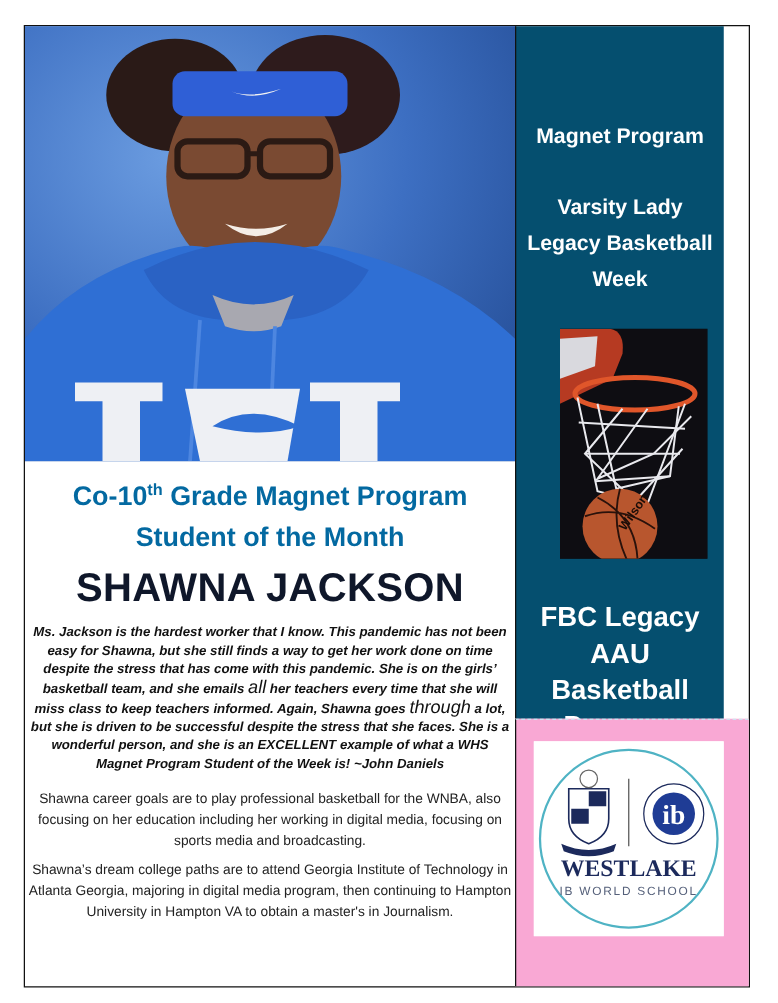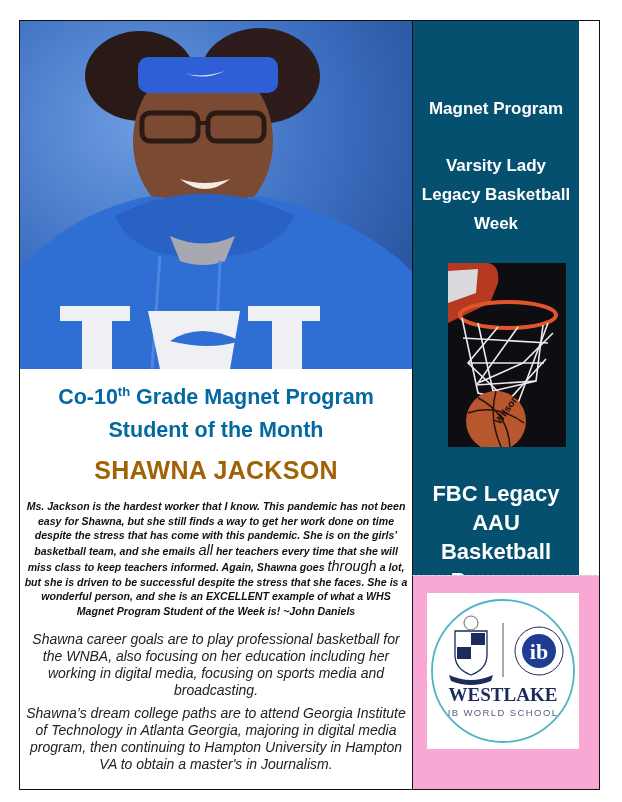--- a/index.html
+++ b/index.html
@@ -9,24 +9,24 @@
 
     
     .photo { position: absolute; left: 0; top: 0; width: 392px; height: 348px; overflow: hidden;
       background: radial-gradient(ellipse at 20% 30%, #5f93da 0%, #3e73c6 40%, #2c5aa8 100%); }
     .photo svg { display: block; }
 
     
     .left-col { position: absolute; left: 0; top: 348px; width: 392px; height: 420px; text-align: center; color: #1f3864; }
     .headline { margin: 12px 0 0; font-family: "Liberation Sans", sans-serif; font-weight: bold; color: #0369a1; font-size: 21.5px; line-height: 33px; }
     .headline sup { font-size: 13px; vertical-align: 8px; line-height: 0; }
-    .student-name { margin: 8px 0 0; font-family: "Liberation Sans", sans-serif; font-weight: bold; color: #a16207; font-size: 25px; line-height: 30px; letter-spacing: 0.3px; }
+    .student-name { margin: 8px 0 0; font-family: "Liberation Sans", sans-serif; font-weight: bold; color: #0f172a; font-size: 32px; line-height: 30px; letter-spacing: 0.3px; }
     .quote { margin: 14px 2px 0; font-family: "Liberation Sans", sans-serif; font-style: italic; font-weight: bold; color: #111; font-size: 10.6px; line-height: 14.7px; }
     .quote .big { font-size: 14.5px; font-weight: normal; }
-    .para { margin: 12px 2px 0; font-family: "Liberation Sans", sans-serif; color: #222; font-size: 14px; line-height: 17px; font-style: italic; }
+    .para { margin: 12px 2px 0; font-family: "Liberation Sans", sans-serif; color: #222; font-size: 11px; line-height: 17px; }
     .para + .para { margin-top: 6px; }
 
     
     .sidebar-top { position: absolute; left: 392px; top: 0; width: 167px; height: 554px; background: #054f6f; border-left: 1.5px solid #111; box-sizing: border-box; color: #fff; text-align: center; font-family: "Liberation Sans", sans-serif; font-weight: bold; }
     .sb-title { position: absolute; left: 0; right: 0; top: 78px; font-size: 17px; line-height: 20px; }
     .sb-team { position: absolute; left: 0; right: 0; top: 130px; font-size: 17px; line-height: 29px; }
     .sb-aau { position: absolute; left: 0; right: 0; top: 458px; font-size: 22px; line-height: 29px; }
     .hoop { position: absolute; left: 35px; top: 242px; width: 118px; height: 184px; background: #0d0d10; overflow: hidden; }
     .sidebar-bottom { position: absolute; left: 392px; top: 554px; width: 187px; height: 214px; background: #f9a8d4; border-left: 1.5px solid #111; border-top: 1px dashed #cfe0f0; box-sizing: border-box; }
     .logo-box { position: absolute; left: 14px; top: 17px; width: 152px; height: 156px; background: #fff; }

